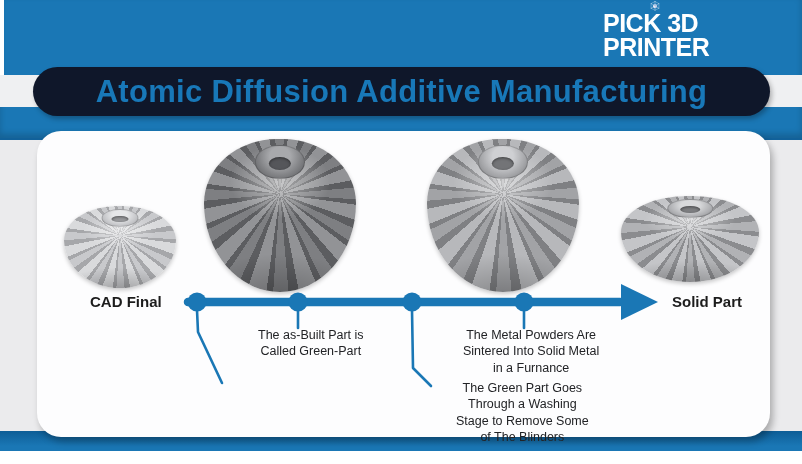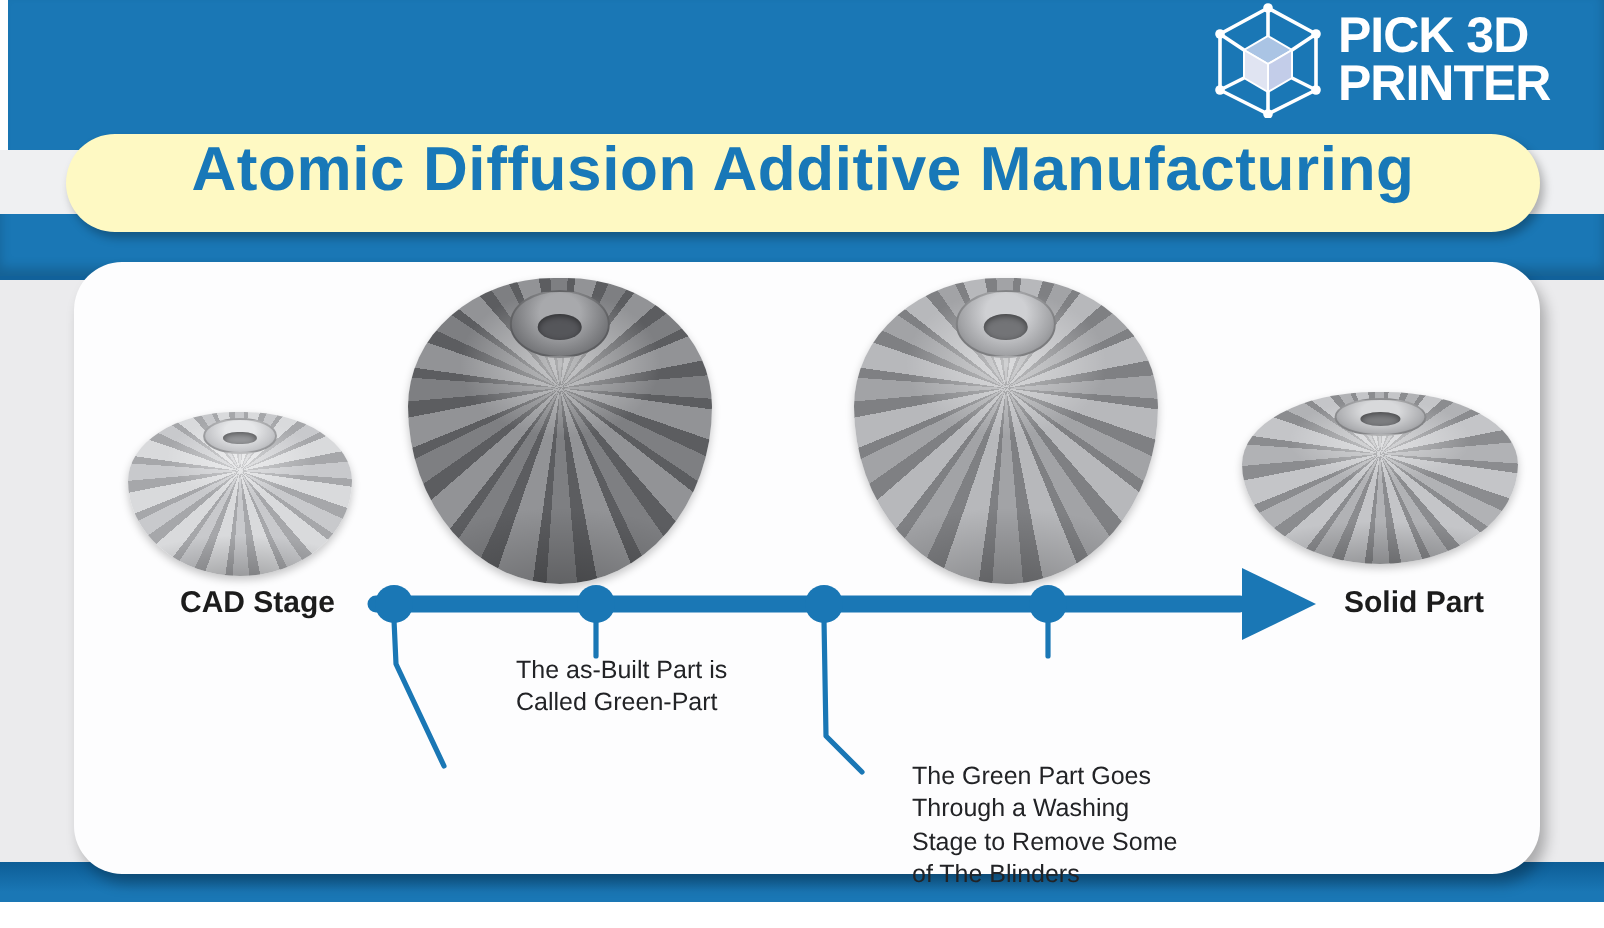--- a/index.html
+++ b/index.html
@@ -20,31 +20,31 @@
     position:absolute; left:0; top:0; width:4px; height:75px; background:#ffffff;
   }
   .stripe {
     position:absolute; left:0; top:75px; width:802px; height:32px;
     background:#eff0f2; z-index:2;
   }
 
   
   .logo {
     position:absolute; left:601px; top:1px; height:58px;
-    display:flex; align-items:center; z-index:7;
+    display:flex; align-items:center; z-index:7;flex-direction:column;
   }
   .logo-text { color:#fff; font-weight:700; font-size:25px; line-height:.97; letter-spacing:-.5px; margin-left:2px; }
   .logo-text span { display:block; }
 
   
   .title-pill {
     position:absolute; left:33px; top:67px; width:737px; height:49px;
-    background:#fef9c3; border-radius:26px; z-index:4;
+    background:#0f172a; border-radius:26px; z-index:4;
     box-shadow:2px 3px 5px rgba(0,0,0,.28);
-    display:flex; align-items:flex-start; justify-content:center;
+    display:flex; align-items:center; justify-content:center;
   }
   .title-pill h1 {
     font-size:31px; font-weight:700; color:#1878b8; letter-spacing:.3px; white-space:nowrap;
   }
 
   
   .gray-mid    { position:absolute; left:0; top:140px; width:802px; height:291px; background:#ebebed; z-index:0; }
   .bottom-strip{ position:absolute; left:0; top:431px; width:802px; height:20px;
                  background:linear-gradient(180deg,#0d5d96 0%,#1a77b5 75%); z-index:1; }
 
@@ -93,20 +93,21 @@
   
   .stage-label {
     position:absolute; z-index:6; font-size:15px; font-weight:700; color:#1c1c1c; white-space:nowrap;
   }
   .lbl-cad   { left:90px;  top:293px; }
   .lbl-final { left:672px; top:293px; }
 
   .callout {
     position:absolute; z-index:6; font-size:12.5px; line-height:1.3; color:#222326;
     white-space:pre-line;
+    text-align:center;
   }
   .co-1 { left:258px; top:327px; }
   .co-2 { left:463px; top:327px; }
   .co-3 { left:225px; top:380px; }
   .co-4 { left:435px; top:380px;margin-left:21px; }
 </style>
 </head>
 <body>
 
 <div class="root">
@@ -176,23 +177,26 @@
     <polyline points="197,310 198,332 222,383" fill="none" stroke="#1a77b5" stroke-width="2.6" stroke-linecap="round" stroke-linejoin="round"></polyline>
     <line x1="298" y1="310" x2="298" y2="328" stroke="#1a77b5" stroke-width="2.6" stroke-linecap="round"></line>
     <polyline points="412,310 413,368 431,386" fill="none" stroke="#1a77b5" stroke-width="2.6" stroke-linecap="round" stroke-linejoin="round"></polyline>
     <line x1="524" y1="310" x2="524" y2="328" stroke="#1a77b5" stroke-width="2.6" stroke-linecap="round"></line>
     <circle cx="197" cy="302" r="9.5" fill="#1a77b5"></circle>
     <circle cx="298" cy="302" r="9.5" fill="#1a77b5"></circle>
     <circle cx="412" cy="302" r="9.5" fill="#1a77b5"></circle>
     <circle cx="524" cy="302" r="9.5" fill="#1a77b5"></circle>
   </svg>
 
-  <div class="stage-label lbl-cad">CAD Stage</div>
+  <div class="stage-label lbl-cad">CAD Final</div>
   <div class="stage-label lbl-final">Solid Part</div>
 
   <div class="callout co-1">The as-Built Part is
 Called Green-Part</div>
+  <div class="callout co-2">The Metal Powders Are
+Sintered Into Solid Metal
+in a Furnance</div>
   <div class="callout co-4">The Green Part Goes
 Through a Washing
 Stage to Remove Some
 of The Blinders</div>
 
 </div>
 
 </body></html>

